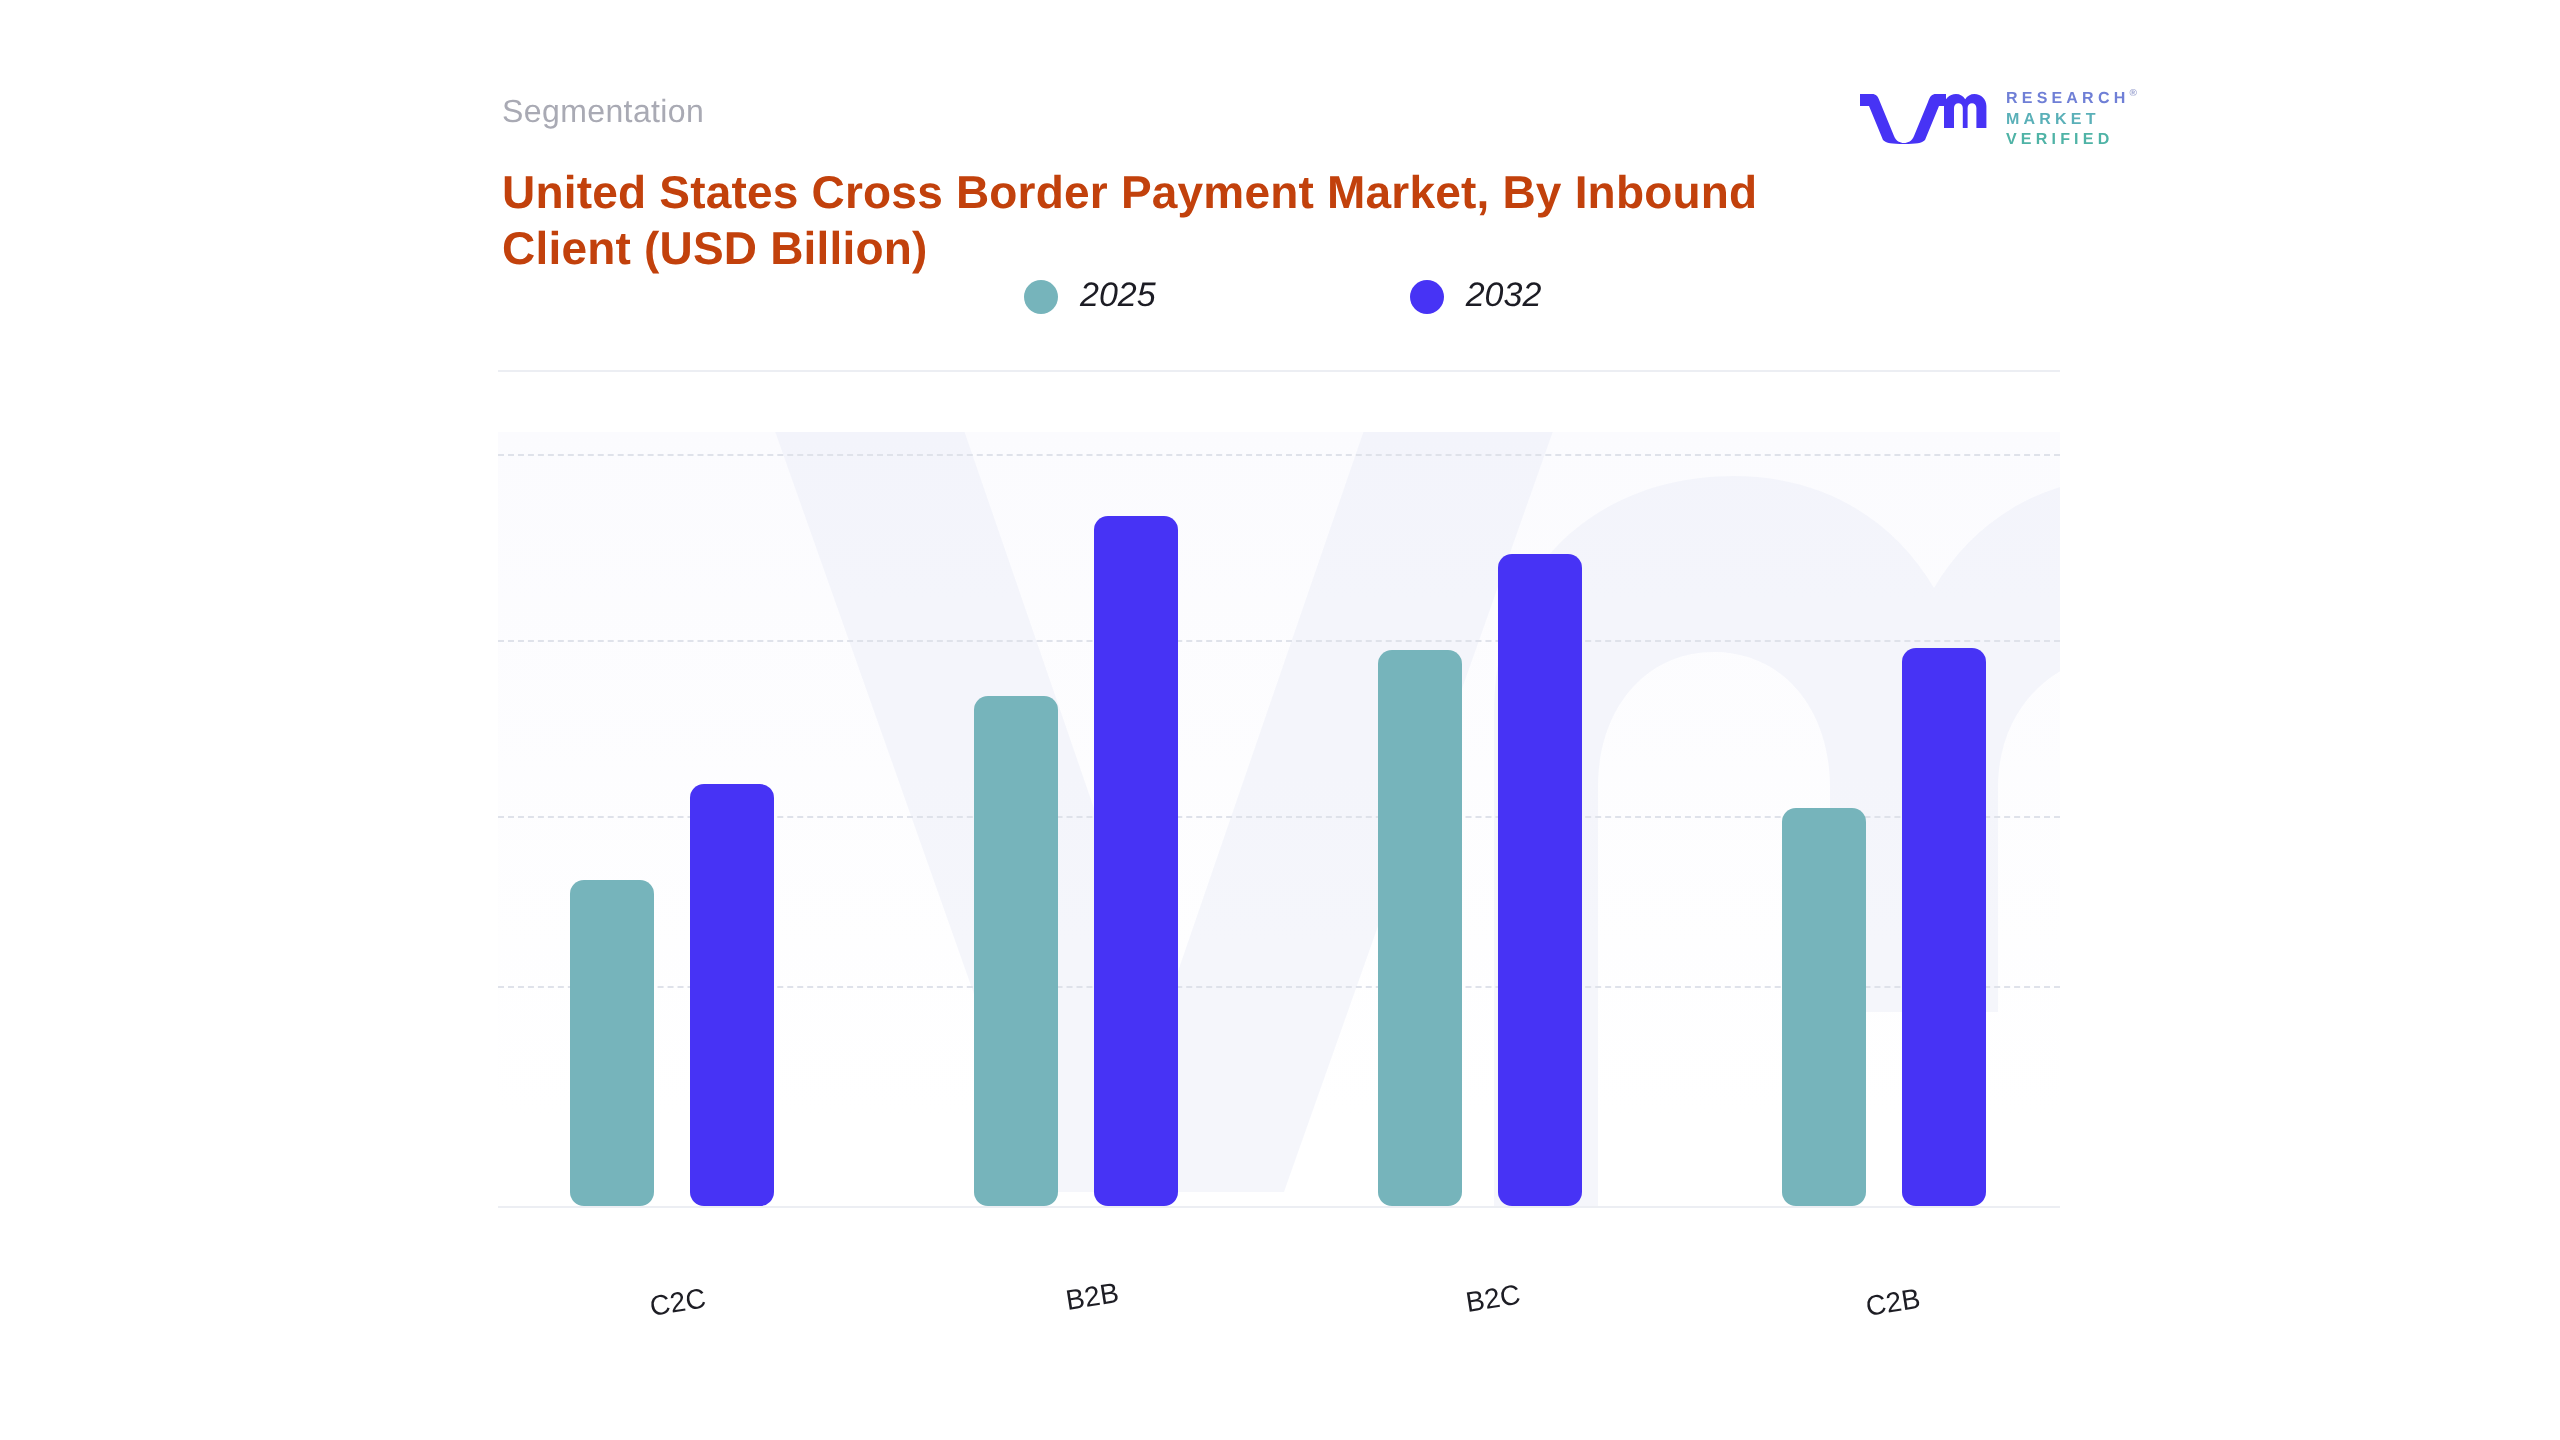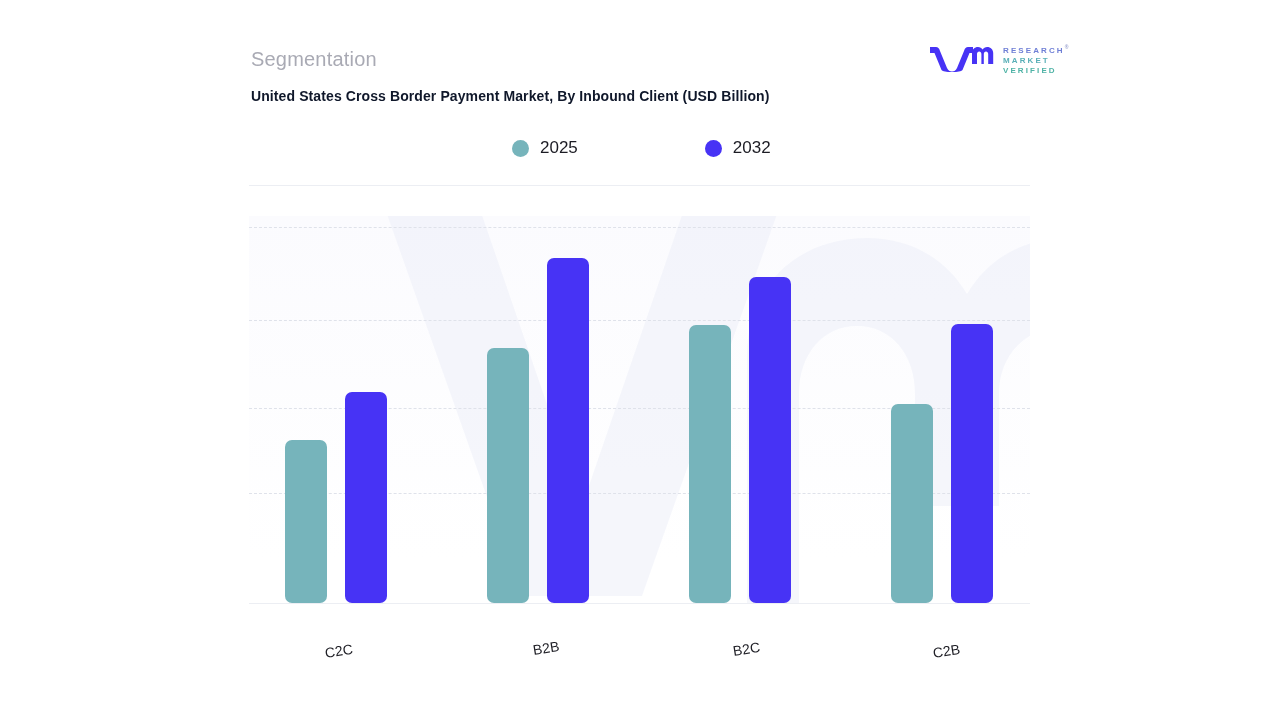--- a/index.html
+++ b/index.html
@@ -7,26 +7,26 @@
     width: 1280px; height: 720px;
     background: #ffffff;
     font-family: "Liberation Sans", sans-serif;
     overflow: hidden;
   }
   #page { position: relative; width: 1280px; height: 720px; background: #fff; }
 
   
   .kicker {
     position: absolute; left: 251px; top: 48px;
-    font-size: 20px; color: #a9aab4; font-weight: 400;
+    font-size: 16px; color: #a9aab4; font-weight: 400;
     letter-spacing: .2px;
   }
   .title {
     position: absolute; left: 251px; top: 82px; width: 660px;
-    font-size: 14px; font-weight: 700; color: #0f172a;
+    font-size: 23px; font-weight: 700; color: #c2410c;
     line-height: 28px; letter-spacing: .1px;
   }
 
   
   .logo { position: absolute; left: 928px; top: 42px; width: 132px; height: 32px; }
   .logo-mark { position: absolute; left: 0; top: 2px; width: 68px; height: 28px; }
   .logo-text {
     position: absolute; left: 75px; top: 0px;
     font-size: 8px; font-weight: 700; letter-spacing: 2.1px;
     line-height: 10.4px;
@@ -34,21 +34,21 @@
   .lt1 { color: #6f7fd6; }
   .lt2 { color: #5ab0b8; }
   .lt3 { color: #4fb3a6; }
   .logo-reg { font-size: 5px; vertical-align: super; color: #9aa2cf; letter-spacing: 0; }
 
   
   .legend { position: absolute; left: 512px; top: 136px; height: 24px; display: flex; align-items: center; }
   .legend-item { display: flex; align-items: center; }
   .legend-item + .legend-item { margin-left: 88px; padding-left: 39px; }
   .legend-dot { width: 17px; height: 17px; border-radius: 50%; display: inline-block; }
-  .legend-label { margin-left: 11px; font-size: 17px; color: #1c1c24; font-weight: 400; }
+  .legend-label { margin-left: 11px; font-size: 17px; color: #1c1c24; font-weight: 400; font-style: italic; }
 
   
   .divider { position: absolute; left: 249px; top: 185px; width: 781px; height: 1px; background: #eceef3; }
 
   
   .plot {
     position: absolute; left: 249px; top: 216px;
     width: 781px; height: 388px;
     background: linear-gradient(180deg, #fbfbfe 0%, #ffffff 88%);
     overflow: hidden;

